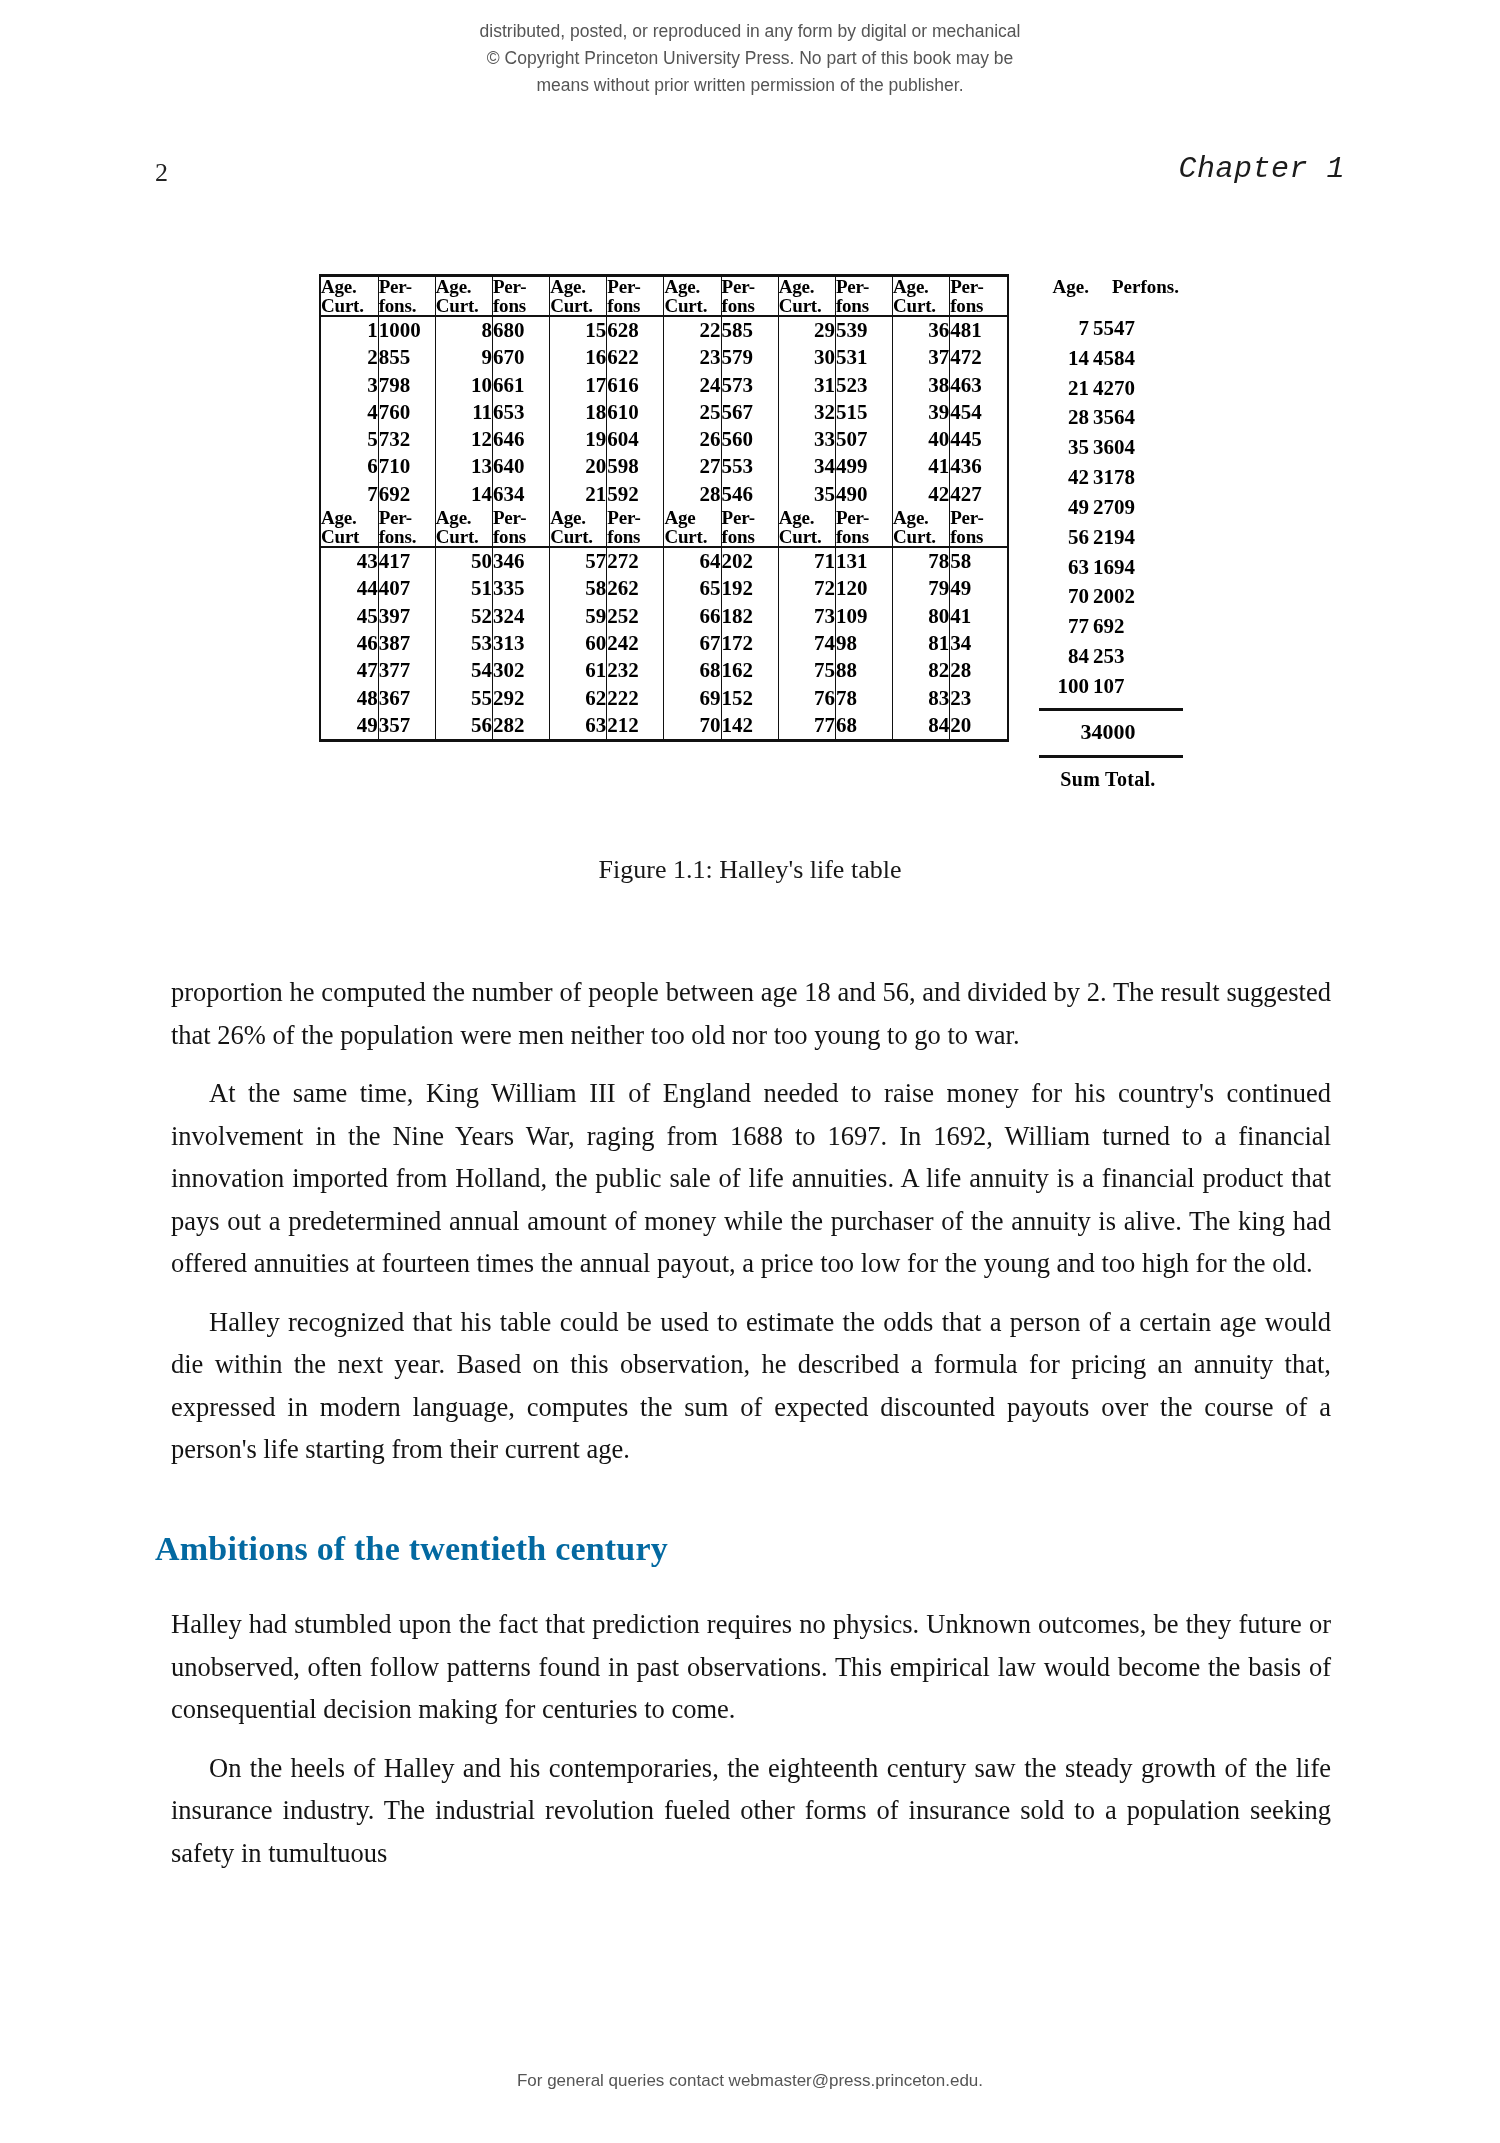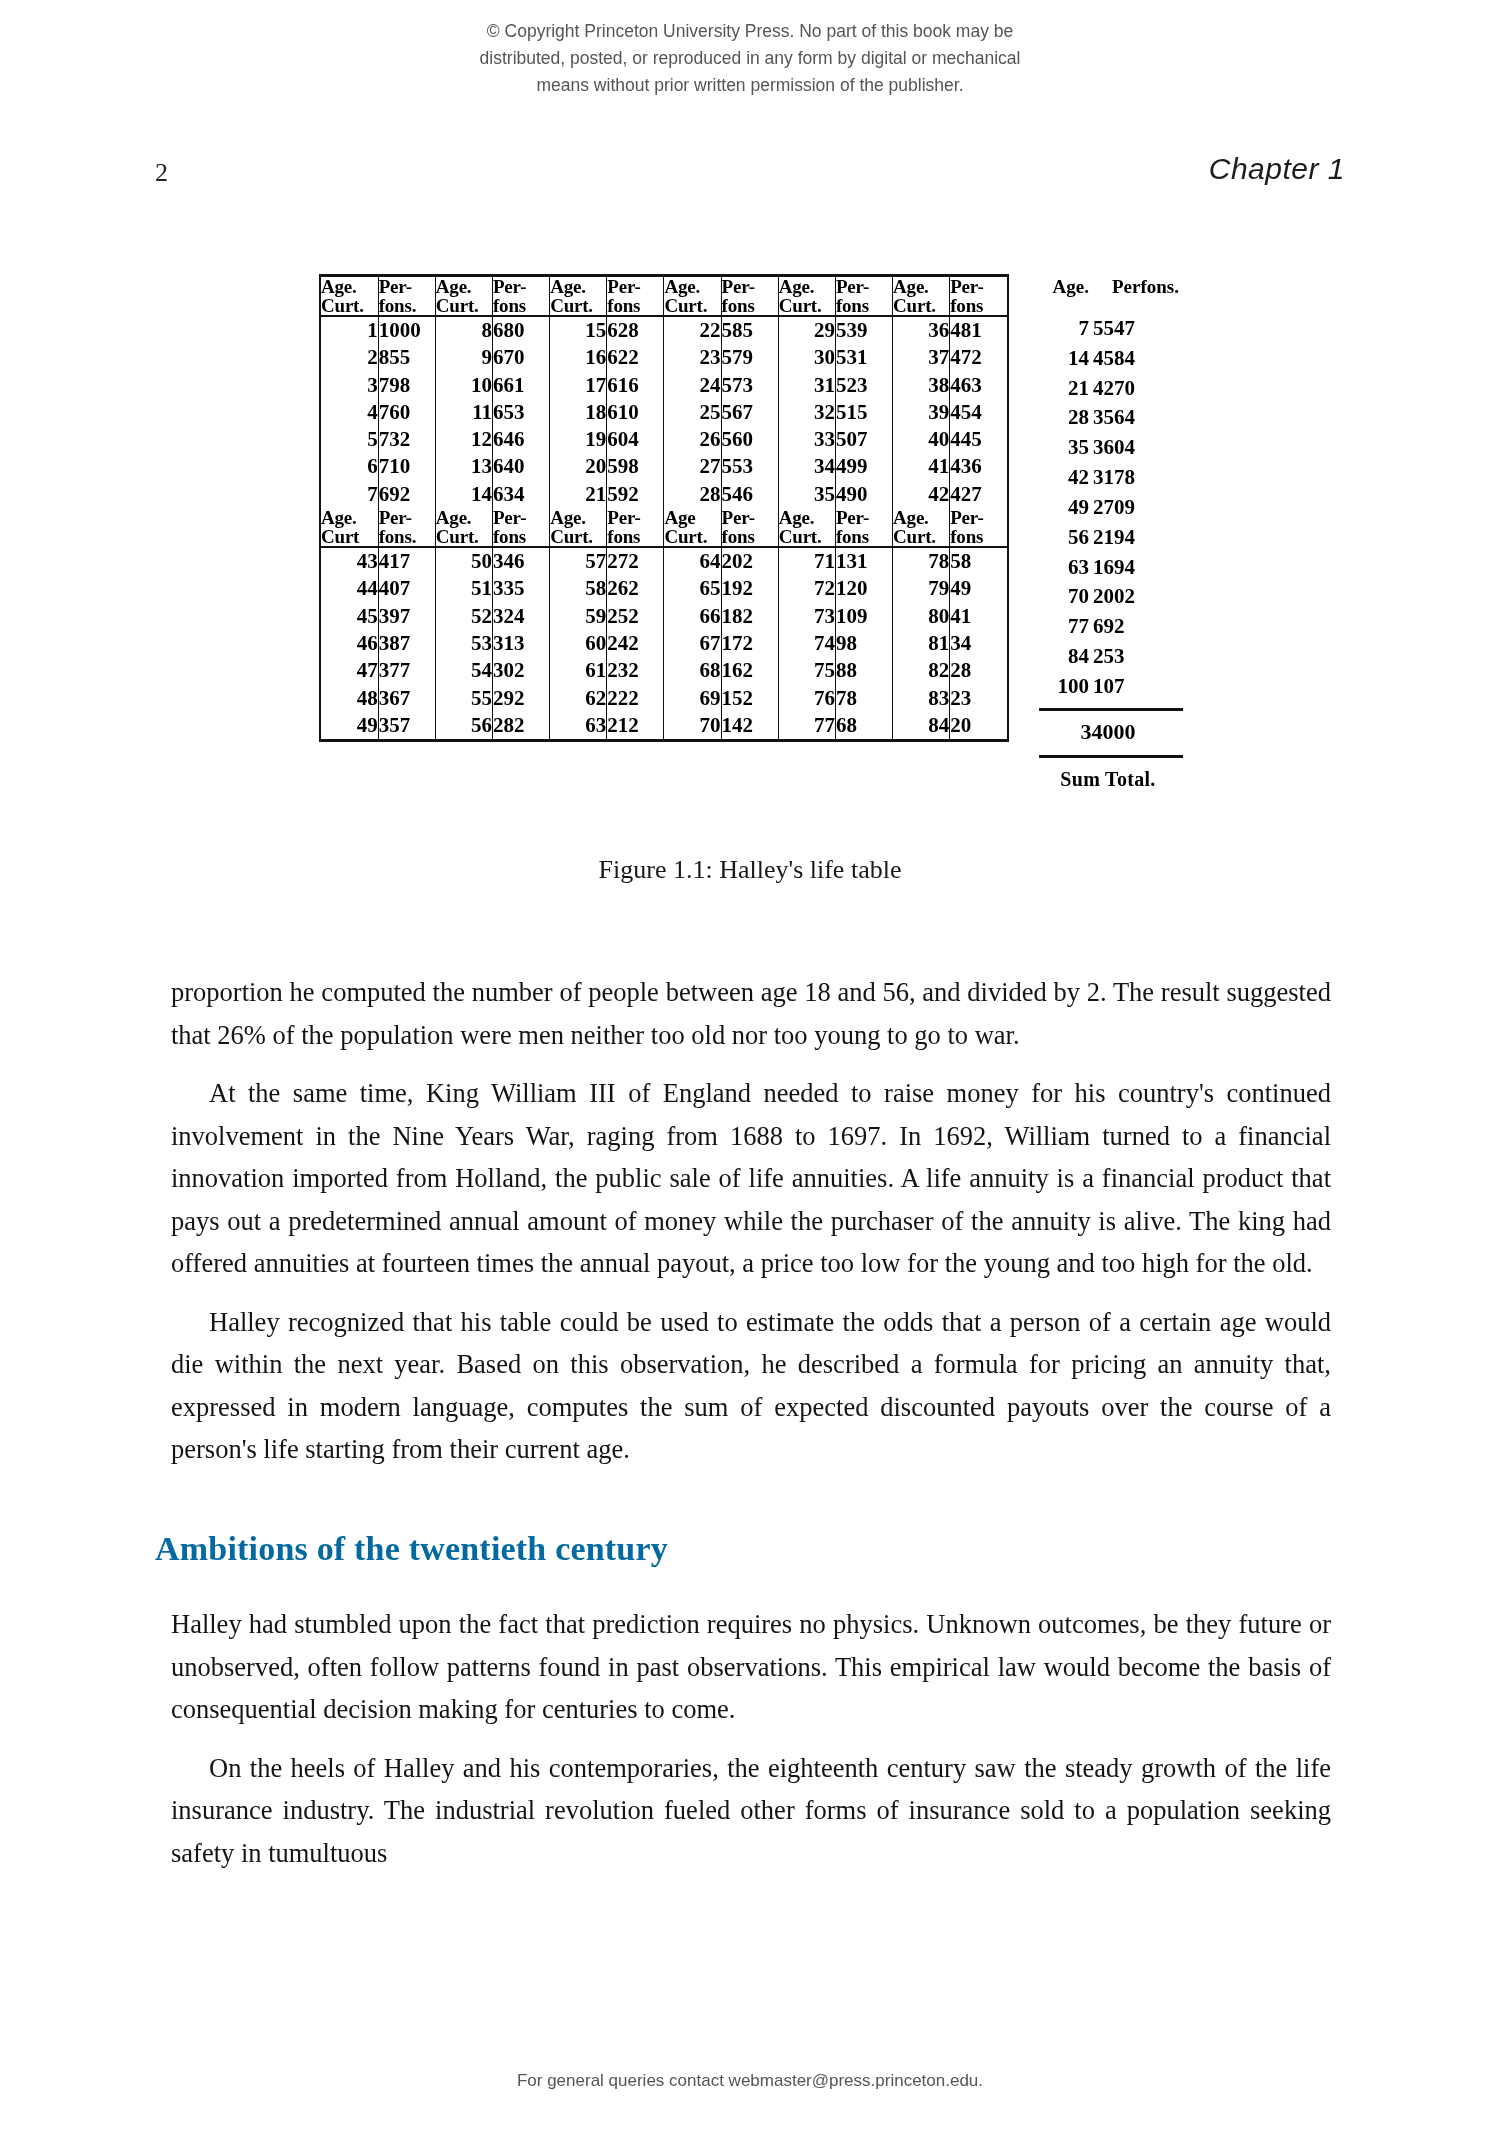--- a/index.html
+++ b/index.html
@@ -46,21 +46,21 @@
     font-size: 26px;
     color: #222;
     font-family: "Liberation Serif", serif;
   }
   .chapter-label {
     position: absolute;
     right: 0;
     top: -6px;
     font-size: 30px;
     font-style: italic;
-    font-family: Liberation Sans, sans-serif;
+    font-family: Liberation Mono, monospace;
     color: #1c1c1c;
     letter-spacing: .5px;
   }
 
   
   .figure-block {
     position: absolute;
     top: 258px;
     left: 0;
     width: 1500px;
@@ -219,22 +219,22 @@
     text-align: center;
     font-family: "Liberation Sans", sans-serif;
     font-size: 17px;
     color: #555;
   }
 </style>
 </head>
 <body>
 
 <div class="copyright-notice">
+  <span class="cline">distributed, posted, or reproduced in any form by digital or mechanical</span>
   <span class="cline">© Copyright Princeton University Press. No part of this book may be</span>
-  <span class="cline">distributed, posted, or reproduced in any form by digital or mechanical</span>
   <span class="cline">means without prior written permission of the publisher.</span>
 </div>
 
 <div class="running-head">
   <span class="folio">2</span>
   <span class="chapter-label">Chapter 1</span>
 </div>
 
 <div class="figure-block">
   <div class="halley-table-wrap">

